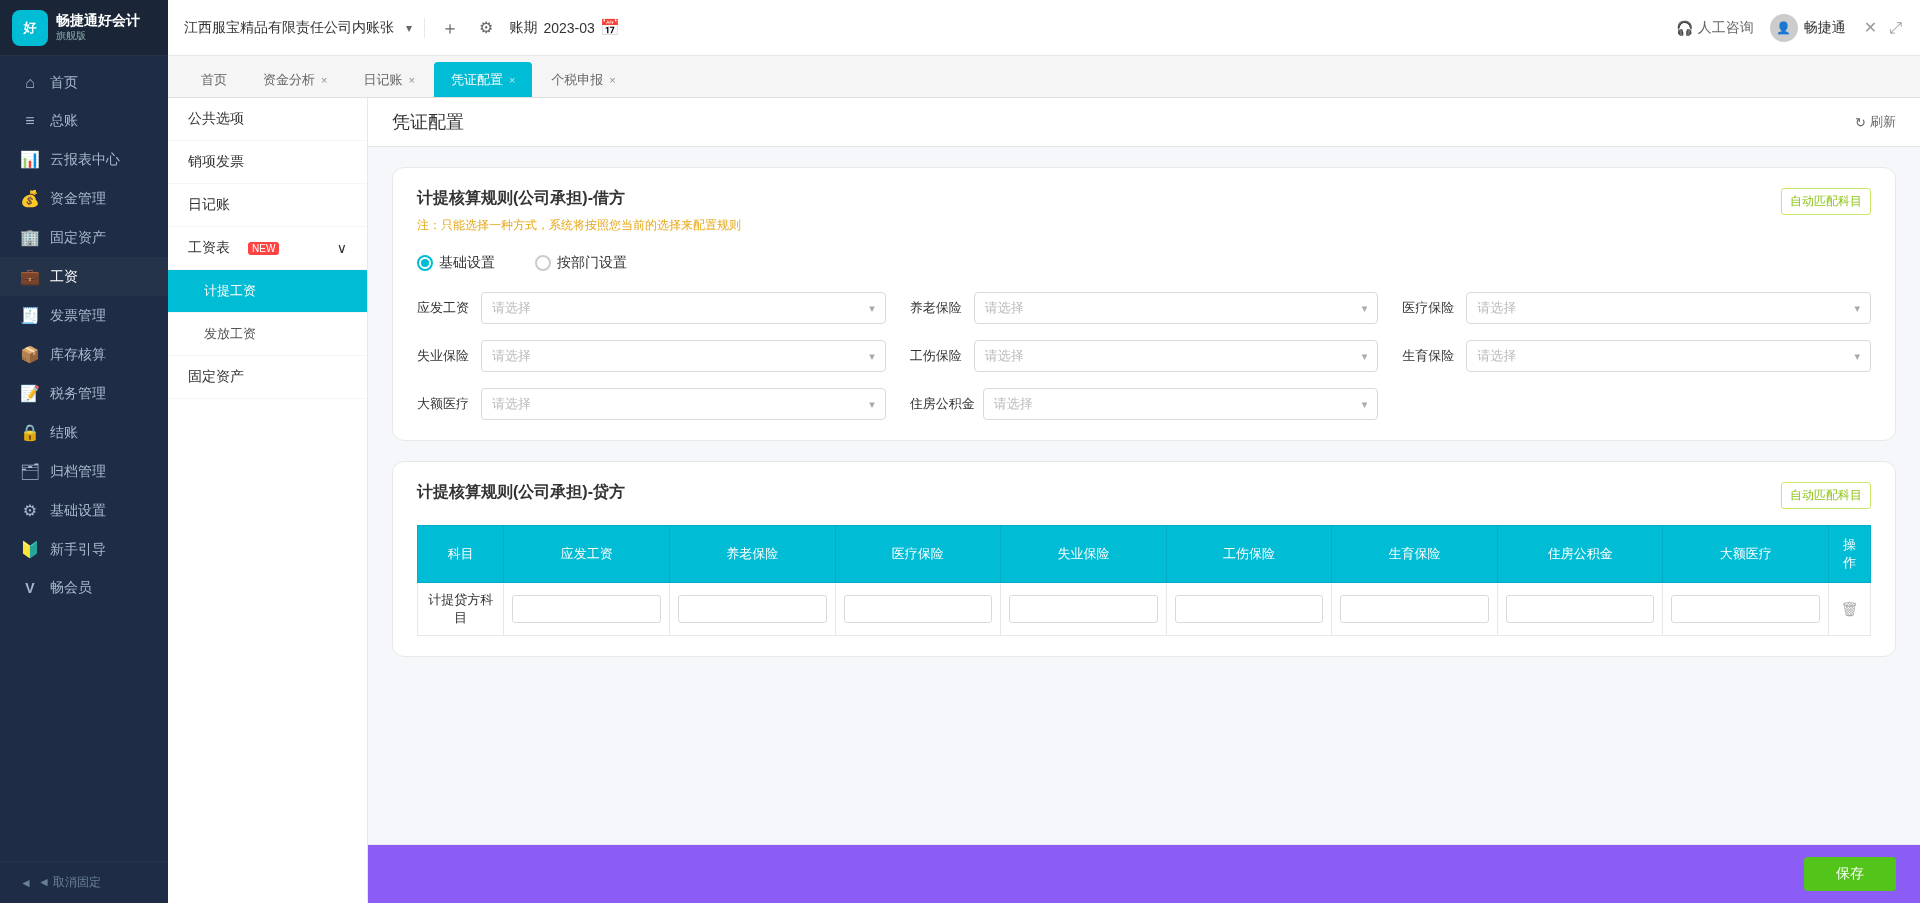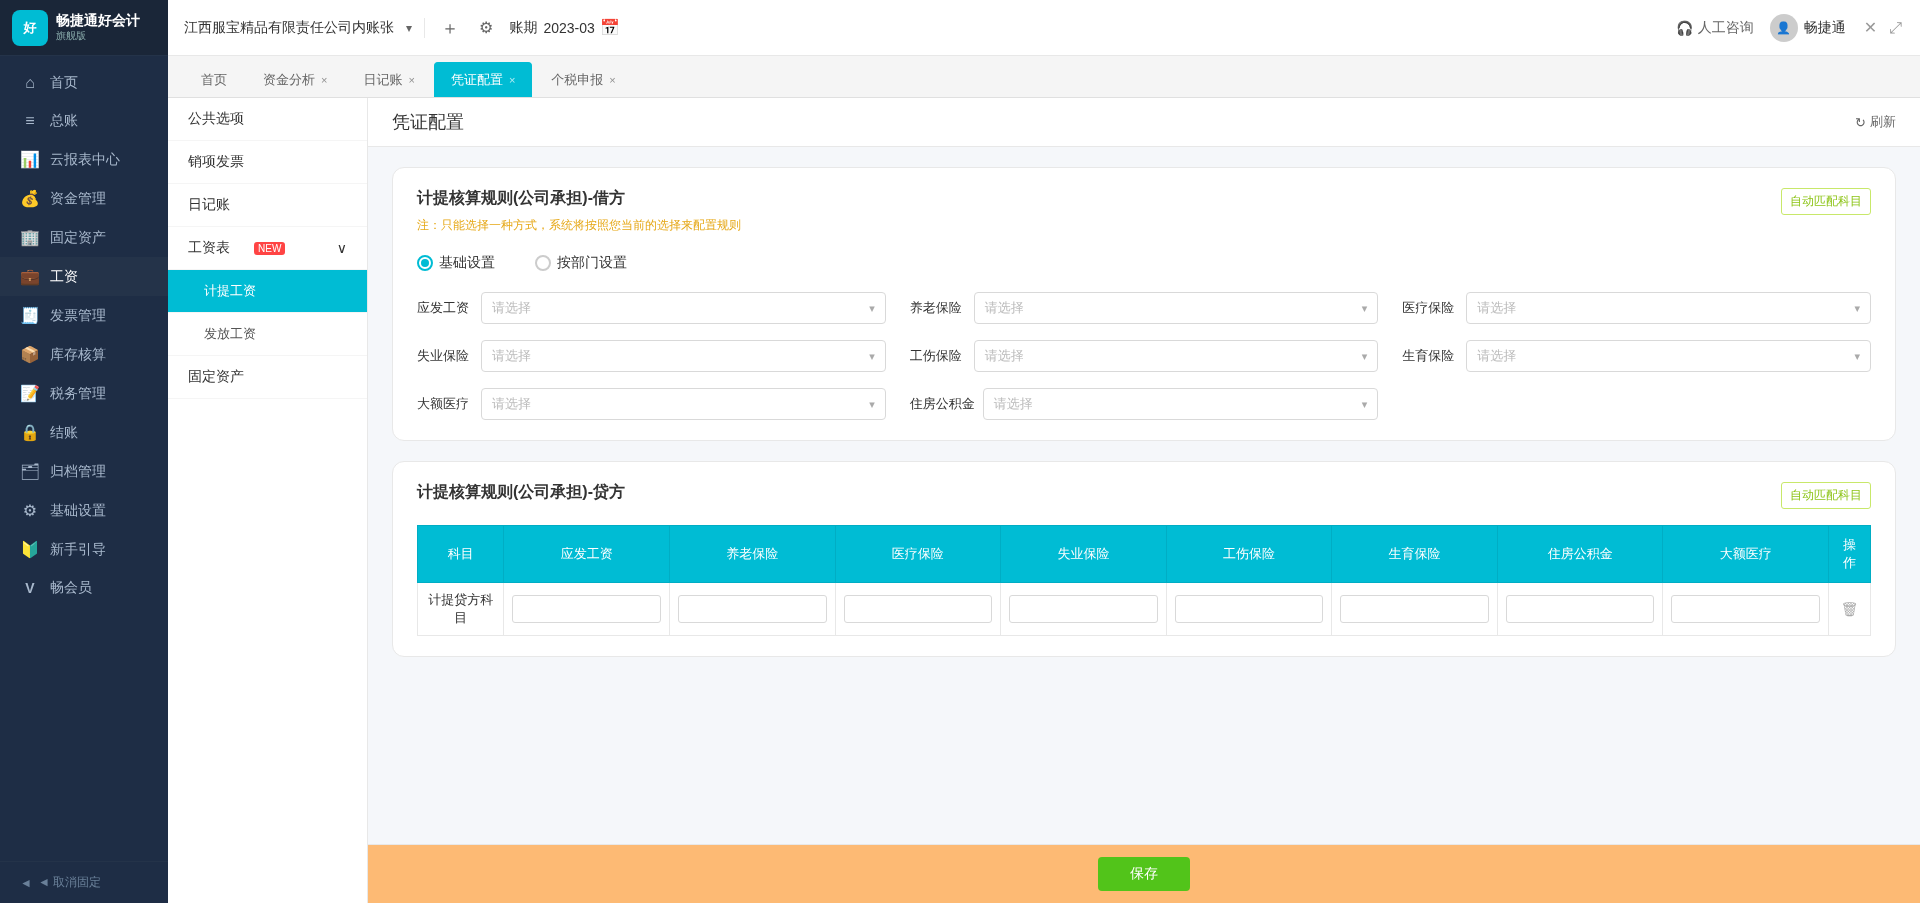--- a/index.html
+++ b/index.html
@@ -142,21 +142,21 @@
       border-bottom: 1px solid #f5f5f5;
     }
     .new-badge {
       background: #ff4444;
       color: white;
       font-size: 10px;
       padding: 1px 4px;
       border-radius: 3px;
       margin-left: 4px;
     }
-    .group-label { display: flex; align-items: center; gap: 20px; }
+    .group-label { display: flex; align-items: center; gap: 14px; }
 
     
     .right-content {
       flex: 1;
       display: flex;
       flex-direction: column;
       overflow: hidden;
       position: relative;
     }
 
@@ -290,24 +290,24 @@
       border-radius: 3px;
       padding: 0 6px;
       font-size: 12px;
       outline: none;
     }
 
     .delete-icon { color: #aaa; cursor: pointer; font-size: 14px; }
 
     
     .page-footer {
-      background: #fdba74;
+      background: #8b5cf6;
       border-top: 1px solid #e8e8e8;
       padding: 12px 24px;
-      display: flex; justify-content: center;
+      display: flex; justify-content: flex-end;
       flex-shrink: 0;
     }
     .save-btn {
       background: #52c41a;
       color: white;
       border: none;
       padding: 8px 32px;
       font-size: 14px;
       border-radius: 4px;
       cursor: pointer;

